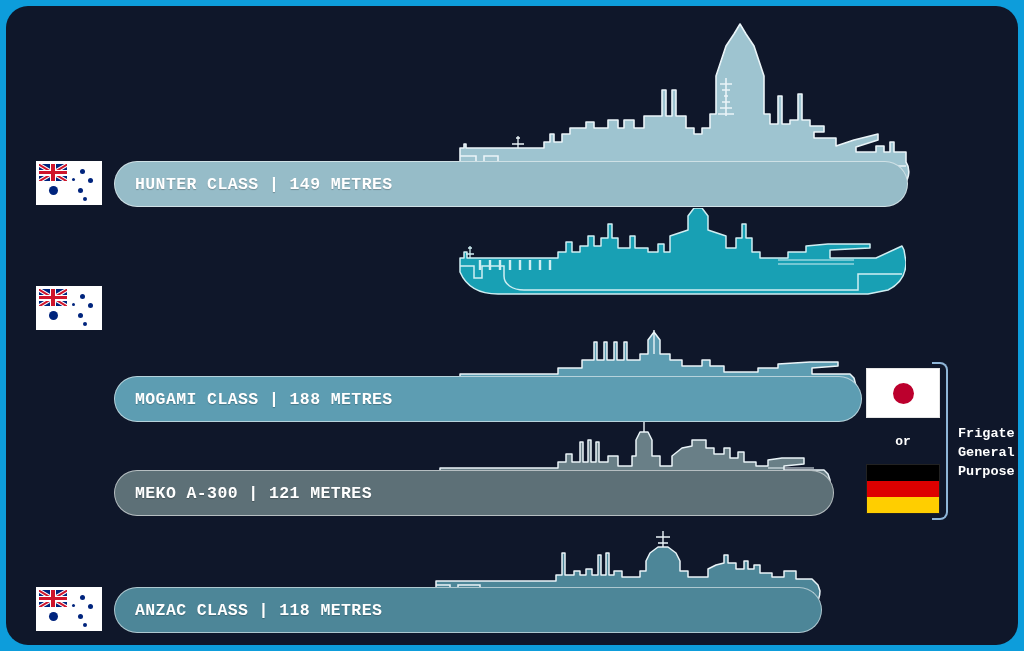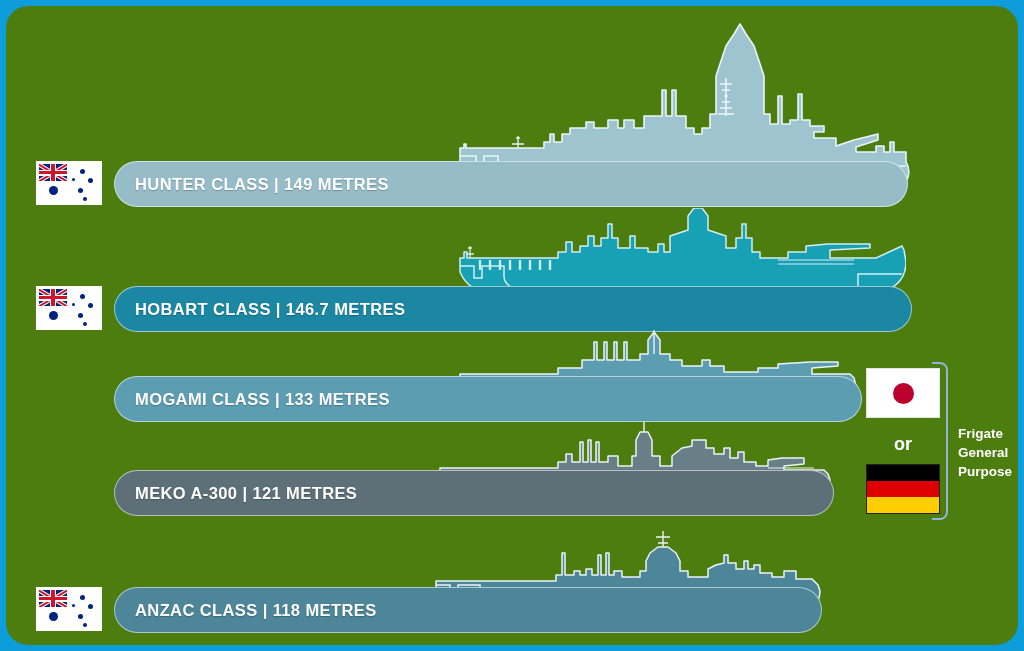--- a/index.html
+++ b/index.html
@@ -80,40 +80,40 @@
     width:21px;height:21px;margin:-10.5px 0 0 -10.5px;
     background:#bc002d;border-radius:50%;
   }
   .flag-de{overflow:hidden;border:1px solid #222;}
   .de-b{position:absolute;left:0;right:0;height:33.34%;}
   .de-black{top:0;background:#000000;}
   .de-red{top:33.34%;background:#dd0000;}
   .de-gold{top:66.68%;background:#ffce00;}
   .or-text{
     position:absolute;
-    color:#ffffff;font-size:18px;font-weight:bold;
+    color:#ffffff;font-size:13px;font-weight:bold;
     text-align:center;
   }
   .bracket{
     position:absolute;
     border:2px solid #8fb6d8;
     border-left:none;
     box-sizing:border-box;
   }
   .gp-text{
     position:absolute;
     color:#ffffff;
     font-size:13.5px;font-weight:bold;line-height:1.42;
   }
 </style>
 </head>
 <body>
 
 <div id="infographic" style="background: rgb(13, 157, 219);">
-  <div id="canvas" style="background: #4d7c0f;">
+  <div id="canvas" style="background: #0f172a; font-family: Liberation Mono, monospace;">
 
     <div class="row" style="top:0;height:210px;">
 
       <div class="flag flag-au" style="top:155px;">
         <div class="au-canton">
           <i class="au-dwhite1"></i>
             <i class="au-dwhite2"></i>
           <i class="au-dred1"></i>
             <i class="au-dred2"></i>
           <i class="au-cw"></i>
@@ -203,23 +203,20 @@
           </g>
           <path d="M2,58 L16,58 L16,70 L24,70 L24,58 L46,58 L46,68
                    C46,76 54,82 66,82 L400,82 L400,66 L444,66" fill="none" stroke="#cfeef2" stroke-width="1.5"></path>
           <path d="M12,50 L12,38 M8,46 L16,46 M10,40 L14,40" stroke="#cfeef2" stroke-width="1.3" fill="none"></path>
           <path d="M22,52 L22,62 M32,52 L32,62 M42,52 L42,62 M52,52 L52,62
                    M62,52 L62,62 M72,52 L72,62 M82,52 L82,62 M92,52 L92,62" stroke="#cfeef2" stroke-width="2.4" fill="none"></path>
           <path d="M320,52 L396,52 M320,56 L396,56" stroke="#cfeef2" stroke-width="1.2" fill="none"></path>
         </svg>
       </div>
 
-      <div class="band" style="top:70px;width:798px;background:#1b87a3;">
-        <span class="band-label">HOBART CLASS | 146.7 METRES</span>
-      </div>
     </div>
 
     <div class="row" style="top:328px;height:92px;">
 
       <div class="ship" style="left:452px;bottom:4px;">
         <svg width="400" height="92" viewBox="0 0 400 92" xmlns="http://www.w3.org/2000/svg">
           <g fill="#5d9db2" stroke="#eaf4f8" stroke-width="1.5" stroke-linejoin="round">
             <path d="M2,56 L2,44 L100,44 L100,38 L124,38 L124,30
                      L136,30 L136,12 L139,12 L139,30 L146,30 L146,12
                      L149,12 L149,30 L156,30 L156,12 L159,12 L159,30
@@ -231,21 +228,21 @@
                      L392,44 L396,48 L398,56
                      C398,68 390,76 376,78 L36,78 C16,78 6,70 2,56 Z"></path>
           </g>
           <path d="M2,50 L16,50 L16,62 L24,62 L24,50 L42,50 L42,60
                    C42,68 50,74 62,74 L360,74 L360,58 L392,58" fill="none" stroke="#eaf4f8" stroke-width="1.5"></path>
           <path d="M196,24 L196,0" stroke="#eaf4f8" stroke-width="1.4" fill="none"></path>
         </svg>
       </div>
 
       <div class="band" style="top:42px;width:748px;background:#5d9db2;">
-        <span class="band-label">MOGAMI CLASS | 133 METRES</span>
+        <span class="band-label">MOGAMI CLASS | 188 METRES</span>
       </div>
     </div>
 
     <div class="row" style="top:420px;height:92px;">
 
       <div class="ship" style="left:432px;bottom:4px;">
         <svg width="396" height="92" viewBox="0 0 396 92" xmlns="http://www.w3.org/2000/svg">
           <g fill="#697f87" stroke="#eaf4f8" stroke-width="1.5" stroke-linejoin="round">
             <path d="M2,58 L2,46 L120,46 L120,40 L128,40 L128,32
                      L134,32 L134,40 L142,40 L142,20 L145,20 L145,40

